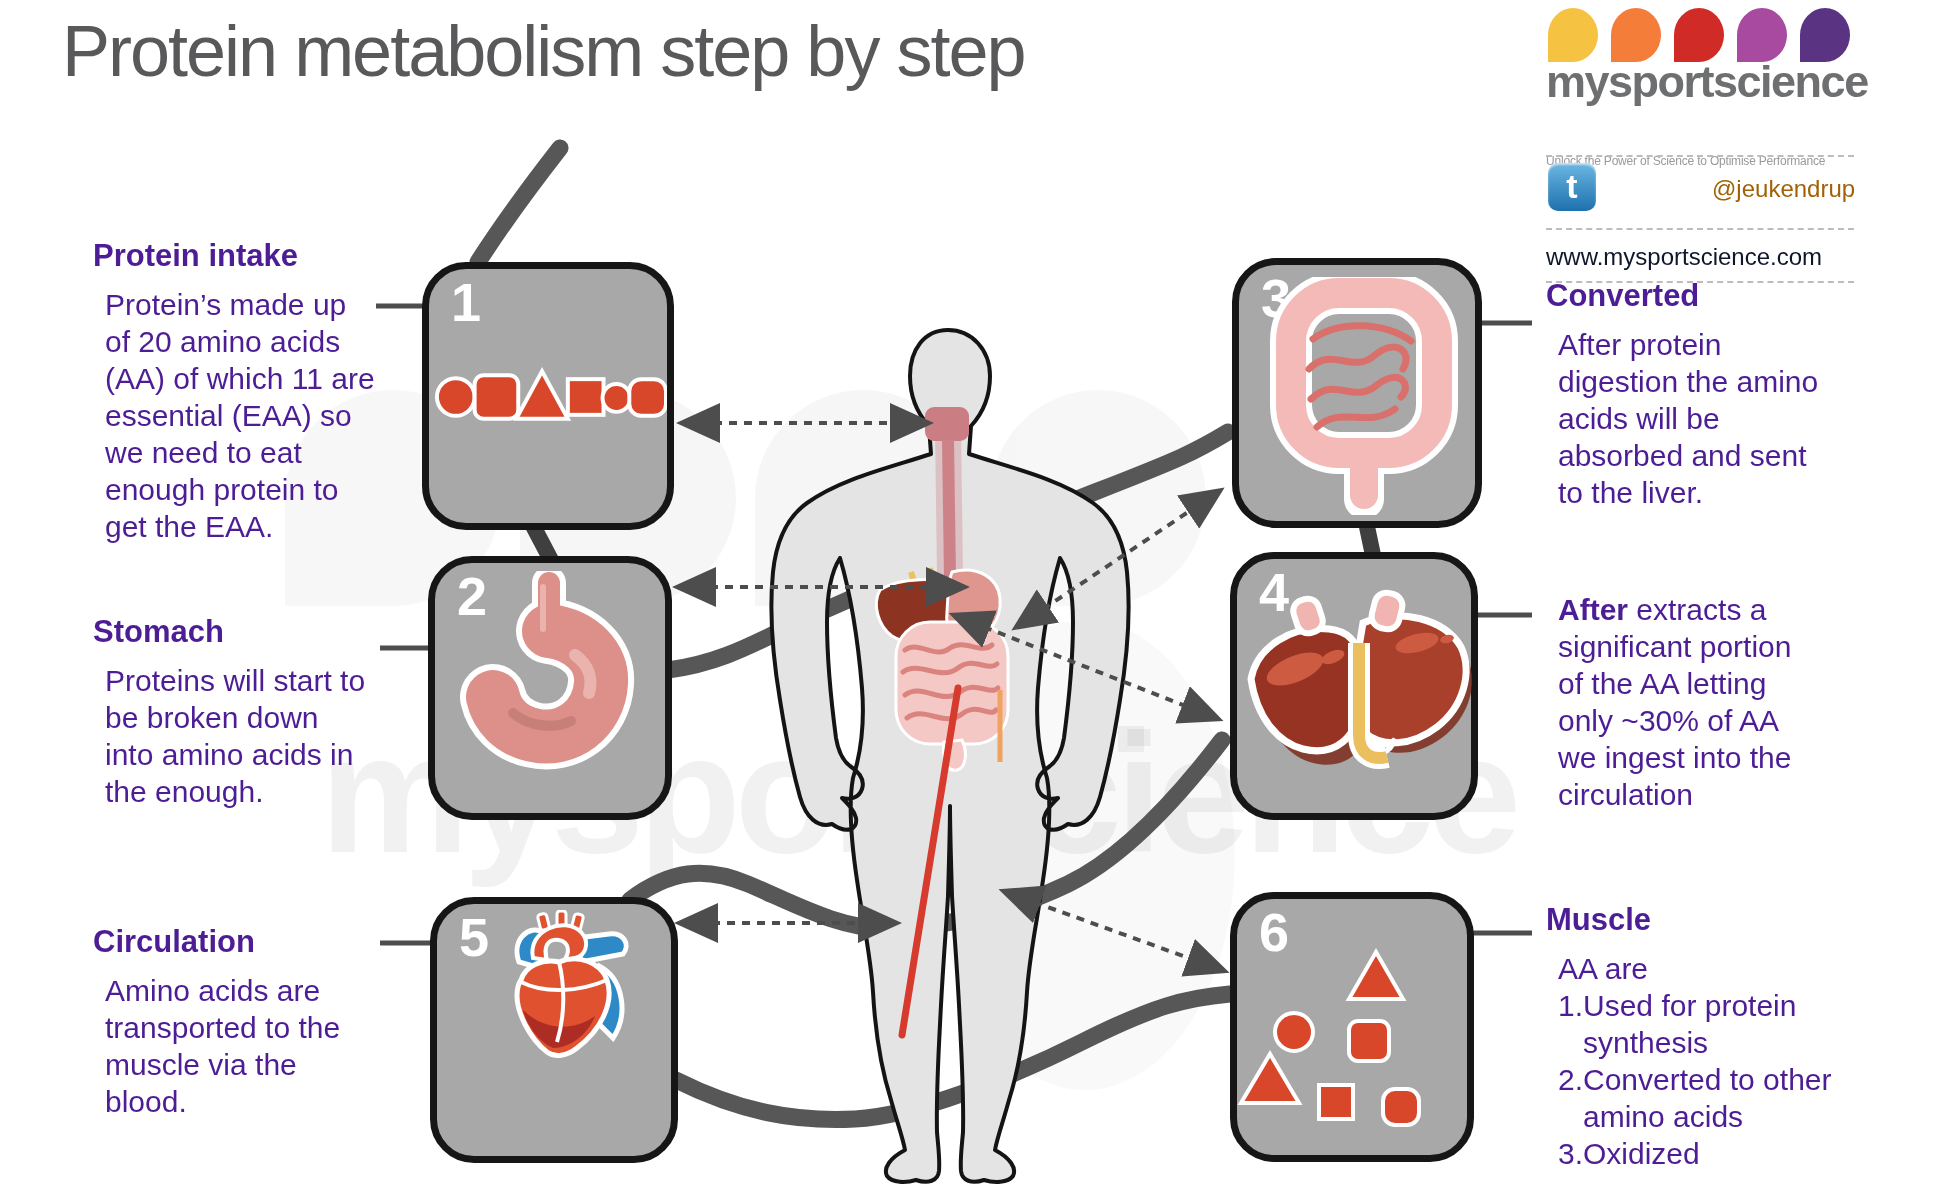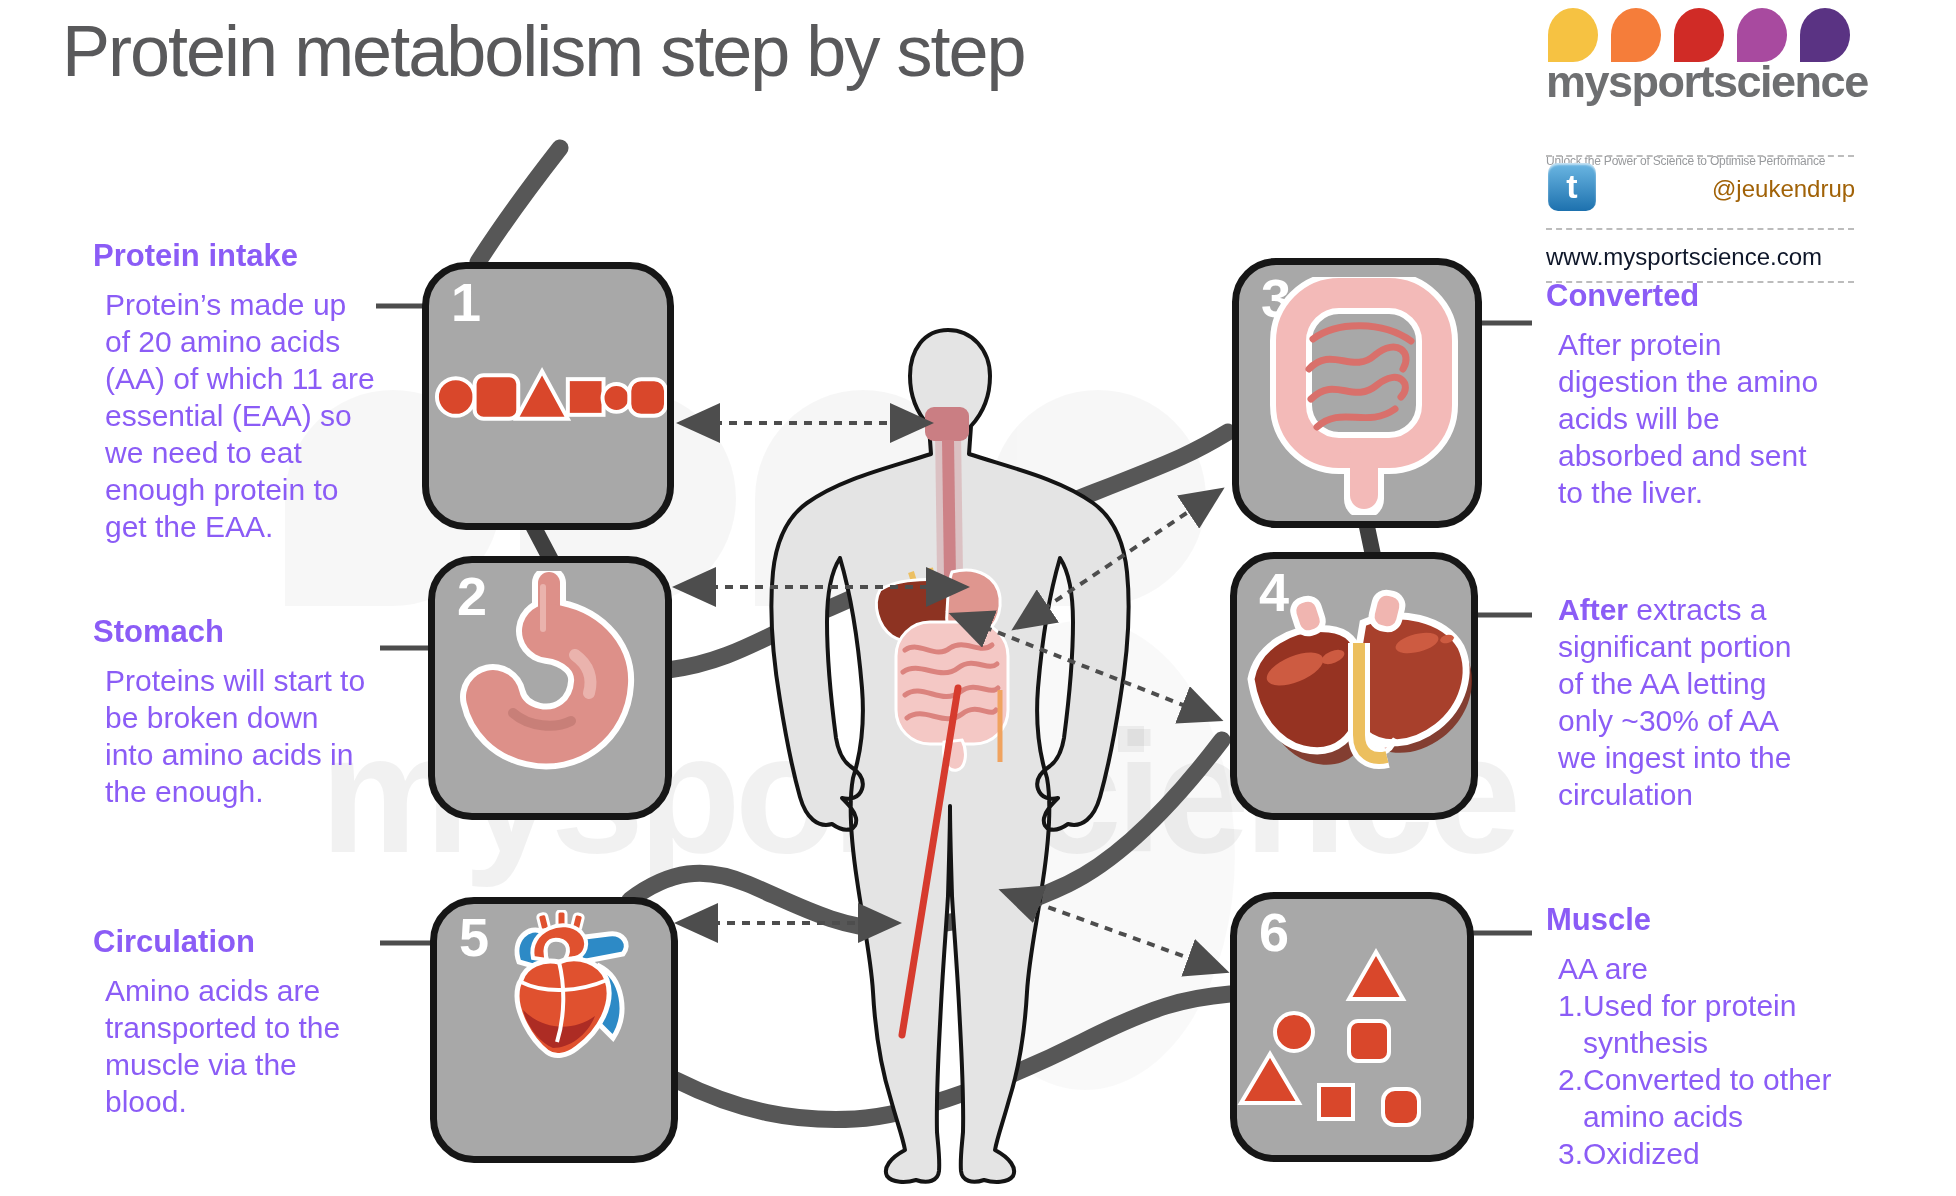--- a/index.html
+++ b/index.html
@@ -5,21 +5,21 @@
   * { margin:0; padding:0; box-sizing:border-box; }
   body { font-family:"Liberation Sans", sans-serif; background:#ffffff; }
   .page { position:relative; width:1956px; height:1196px; background:#ffffff; overflow:hidden; }
 
   .main-title{
     position:absolute; left:62px; top:10px;
     font-size:72px; font-weight:normal; color:#59595b; letter-spacing:-2px;
   }
 
   
-  .tblock{ position:absolute; color:#8b5cf6; font-size:30px; line-height:37px; }
+  .tblock{ position:absolute; color:#4c1d95; font-size:30px; line-height:37px; }
   .tblock h2{ font-size:31px; font-weight:bold; margin:0; line-height:37px; }
   .tblock p{ margin:12px; white-space:pre-wrap; }
   .tblock p b{ font-weight:bold; }
   .left-col{ width:330px; }
   .right-col{ width:350px; }
 
   
   .obox{
     position:absolute; background:#a8a8a8;
     border:7px solid #161616; border-radius:44px;

